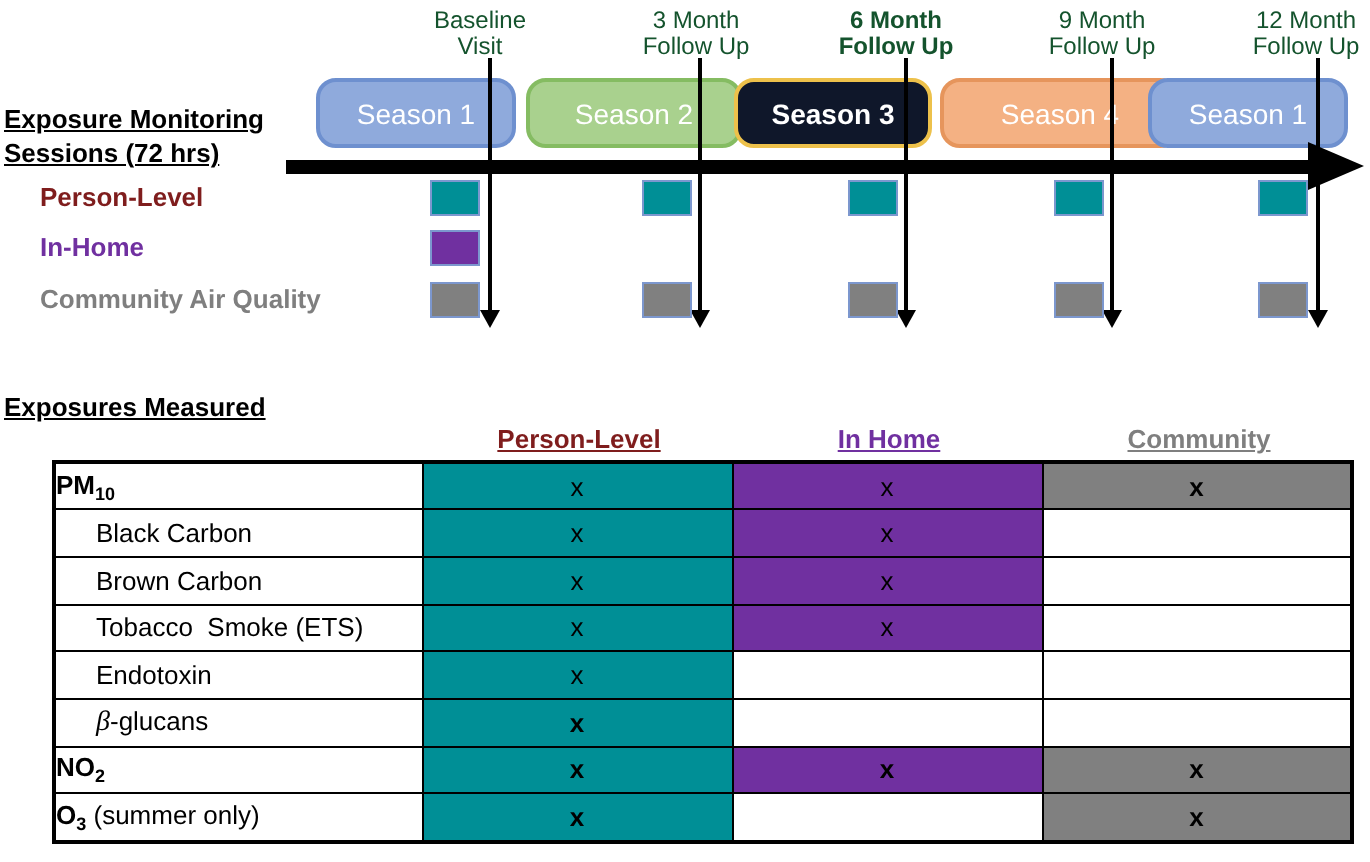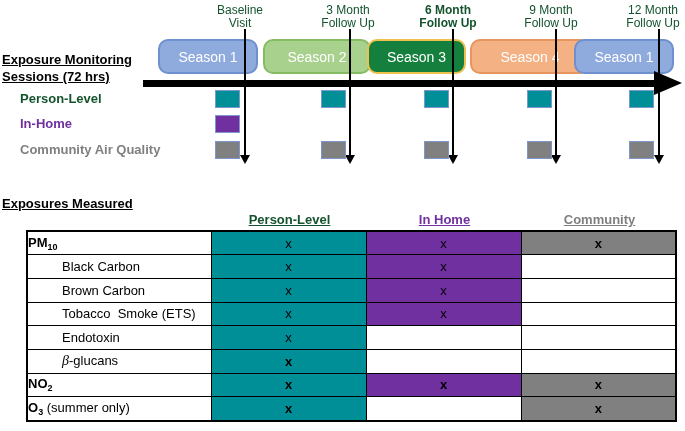--- a/index.html
+++ b/index.html
@@ -15,46 +15,46 @@
   .v-line{position:absolute;top:29px;height:127px;width:2px;background:#000;}
   .v-head{position:absolute;top:155px;width:0;height:0;
     border-left:5px solid transparent;border-right:5px solid transparent;border-top:9px solid #000;}
   .season{
     position:absolute;top:39px;height:35px;border-radius:10px;
     display:flex;align-items:center;justify-content:center;
     font-size:14px;color:#fff;box-sizing:border-box;border:2px solid;
   }
   .s1{background:#8FAADC;border-color:#6E90CF;}
   .s2{background:#A9D18E;border-color:#85BC62;}
-  .s3{background:#15803d;border-color:#EDC14B;}
+  .s3{background:#0f172a;border-color:#EDC14B;font-weight:bold;}
   .s4{background:#F4B183;border-color:#E6955C;}
   .tl-bar{position:absolute;left:143px;top:80px;width:513px;height:7px;background:#000;}
   .tl-head{position:absolute;left:654px;top:71px;width:0;height:0;
     border-top:12px solid transparent;border-bottom:12px solid transparent;border-left:28px solid #000;}
   .em-heading{position:absolute;left:2px;font-size:13px;font-weight:bold;text-decoration:underline;}
   .mon-label{position:absolute;left:20px;font-size:13px;font-weight:bold;}
-  .mon-teal{color:#14532d;}
+  .mon-teal{color:#7f1d1d;}
   .mon-purple{color:#7030A0;}
   .mon-gray{color:#7F7F7F;}
   .sq{position:absolute;width:23px;height:16px;border:1.5px solid #7C97CE;box-sizing:content-box;}
   .sq-teal{background:#008F96;}
   .sq-purple{background:#7030A0;}
   .sq-gray{background:#808080;}
   
   .exp-heading{position:absolute;left:2px;top:196px;font-size:13px;font-weight:bold;text-decoration:underline;}
   .col-head{position:absolute;top:212px;width:155px;text-align:center;
     font-size:13px;font-weight:bold;text-decoration:underline;}
   table.exp{
     position:absolute;left:26px;top:230px;border-collapse:collapse;table-layout:fixed;
     font-size:13px;
   }
   table.exp td{border:1px solid #000;height:23.7px;padding:0;box-sizing:border-box;}
   table.exp{border:2px solid #000;}
   td.lbl{width:184px;padding-left:6px;white-space:pre;}
-  td.lbl.ind{padding-left:34px;}
+  td.lbl.ind{padding-left:20px;}
   tr.bold td.lbl{font-weight:bold;}
   td.c{width:155px;text-align:center;}
   td.c3{width:155px;}
   .fill-teal{background:#008F96;}
   .fill-purple{background:#7030A0;}
   .fill-gray{background:#808080;}
   .mark{font-size:13px;color:#000;}
   .mark.b{font-weight:bold;}
   .subsc{font-size:9px;vertical-align:-3px;}
   .greek{font-family:"Liberation Serif","DejaVu Serif",serif;font-style:italic;font-size:14px;}

